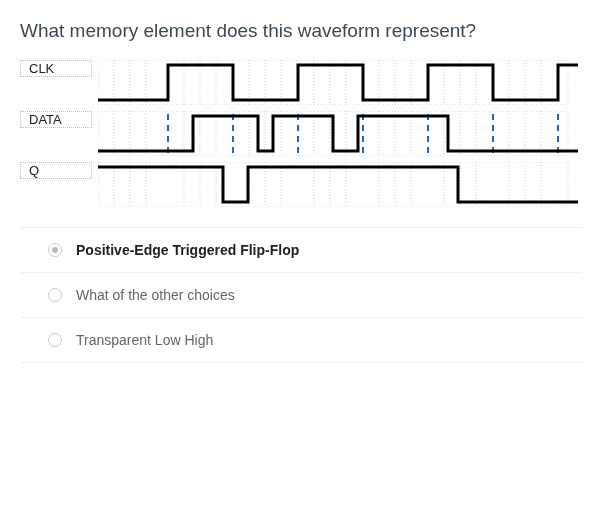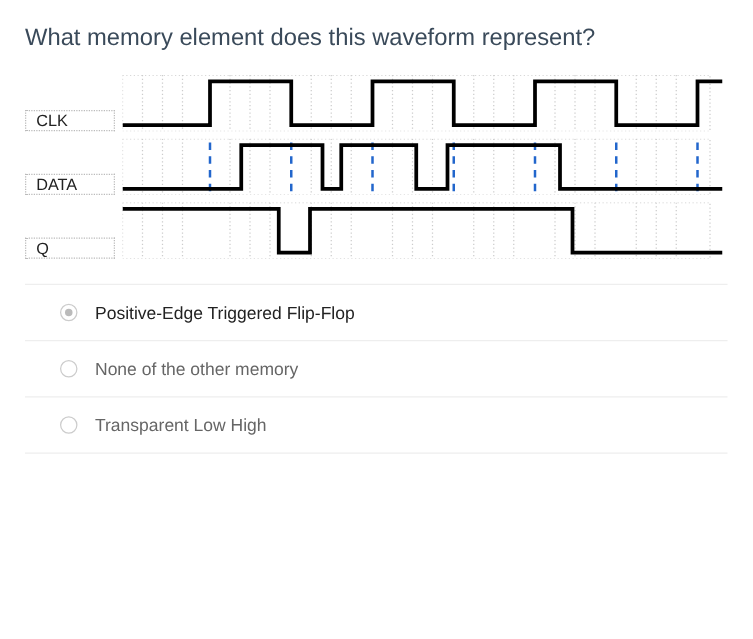--- a/index.html
+++ b/index.html
@@ -13,21 +13,21 @@
   .question {
     font-size: 19px;
     color: #3a4a5a;
     margin-bottom: 18px;
   }
   .waveform-container {
     margin-bottom: 20px;
   }
   .waveform-row {
     display: flex;
-    align-items: flex-end;
+    align-items: flex-start;
     height: 45px;
     margin-bottom: 6px;
   }
   .waveform-label {
     width: 72px;
     border: 1px dotted #bbb;
     font-size: 13px;
     display: flex;
     align-items: center;
     padding-left: 8px;
@@ -69,21 +69,21 @@
     width: 6px;
     height: 6px;
     background: #bbb;
     border-radius: 50%;
   }
   .option-label {
     color: #666;
   }
   .option.selected .option-label {
     color: #222;
-    font-weight: 400;
+    font-weight: 700;
   }
   svg { display:block; }
 </style>
 </head>
 <body>
 
 <div class="question">What memory element does this waveform represent?</div>
 
 <div class="waveform-container">
 
@@ -204,19 +204,19 @@
 
 </div>
 
 <div class="options">
   <div class="option selected">
     <span class="radio selected"></span>
     <span class="option-label">Positive-Edge Triggered Flip-Flop</span>
   </div>
   <div class="option">
     <span class="radio"></span>
-    <span class="option-label">None of the other memory</span>
+    <span class="option-label">What of the other choices</span>
   </div>
   <div class="option">
     <span class="radio"></span>
     <span class="option-label">Transparent Low High</span>
   </div>
 </div>
 
 </body></html>

